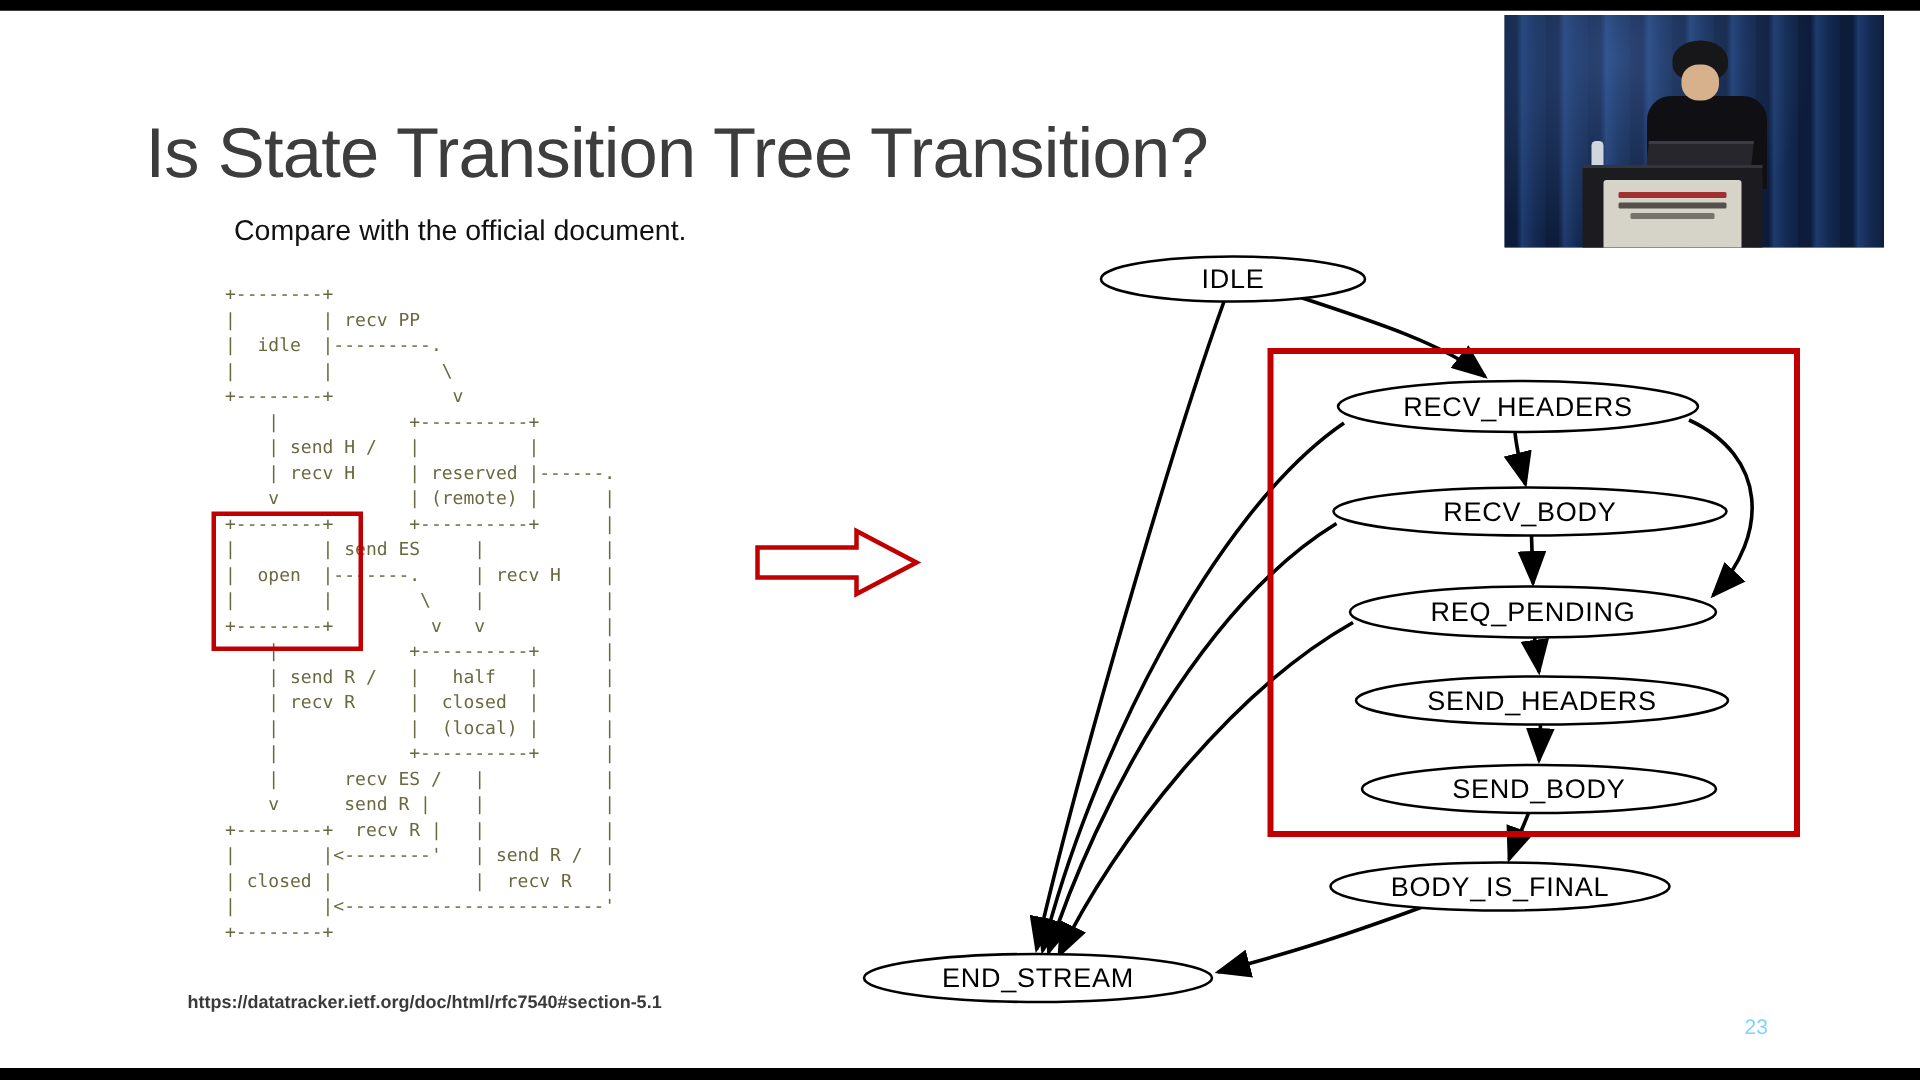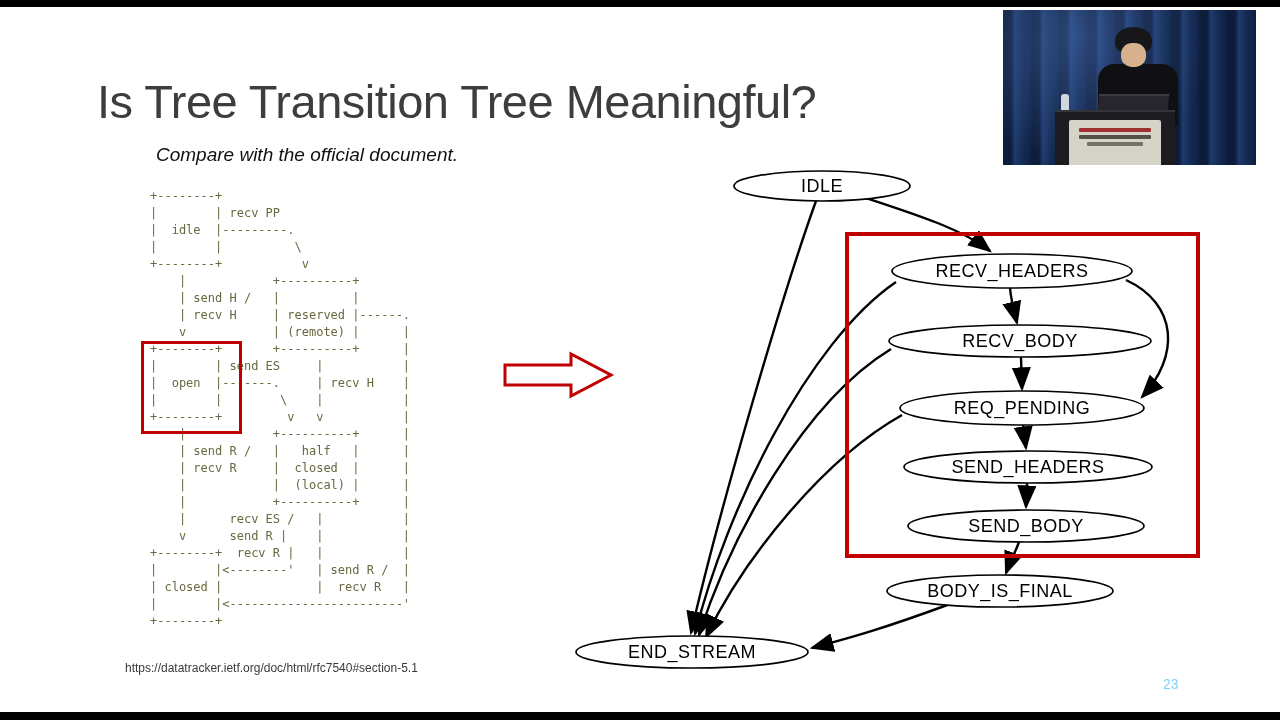--- a/index.html
+++ b/index.html
@@ -11,21 +11,21 @@
   .letterbox{position:absolute;left:0;width:1280px;background:#000;}
   .letterbox.top{top:0;height:7px;}
   .letterbox.bottom{bottom:0;height:8px;}
 
   .slide-title{
     position:absolute;left:97px;top:74px;
     font-size:47px;color:#3d3d3d;letter-spacing:-0.5px;white-space:nowrap;
   }
   .slide-subtitle{
     position:absolute;left:156px;top:144px;
-    font-size:19px;color:#111;font-style:italic;
+    font-size:19px;color:#111;
   }
 
   pre.ascii{
     position:absolute;left:150px;top:188px;margin:0;
     font-family:"DejaVu Sans Mono",monospace;
     font-size:12px;line-height:17px;color:#69693f;white-space:pre;
   }
   .ascii-highlight{
     position:absolute;left:141px;top:341px;width:95px;height:87px;
     border:3px solid #c00000;
@@ -34,21 +34,21 @@
   .compare-arrow{position:absolute;left:500px;top:349px;}
 
   .diagram-svg{position:absolute;left:560px;top:160px;}
   .diagram-svg text{
     font-family:"Liberation Sans",sans-serif;
     font-size:18px;fill:#000;letter-spacing:0.5px;
   }
 
   .source-url{
     position:absolute;left:125px;top:661px;
-    font-size:12px;color:#3a3a3a;
+    font-size:12px;color:#3a3a3a;font-weight:bold;
   }
   .page-number{
     position:absolute;left:1163px;top:676px;
     font-size:14px;color:#7dd3fc;
   }
 
   
   .webcam{
     position:absolute;left:1003px;top:10px;width:253px;height:155px;
     overflow:hidden;background:#122346;z-index:5;
@@ -74,21 +74,21 @@
   .sign-line.l2{background:#55514a;}
   .sign-line.l3{background:#77736a;margin-left:18px;margin-right:18px;}
 </style>
 </head>
 <body>
 
 <div class="slide-bg"></div>
 <div class="letterbox top"></div>
 <div class="letterbox bottom"></div>
 
-<div class="slide-title">Is Tree Transition Tree Meaningful?</div>
+<div class="slide-title">Is State Transition Tree Transition?</div>
 <div class="slide-subtitle">Compare with the official document.</div>
 
 <pre class="ascii">+--------+
 |        | recv PP
 |  idle  |---------.
 |        |          \
 +--------+           v
     |            +----------+
     | send H /   |          |
     | recv H     | reserved |------.

